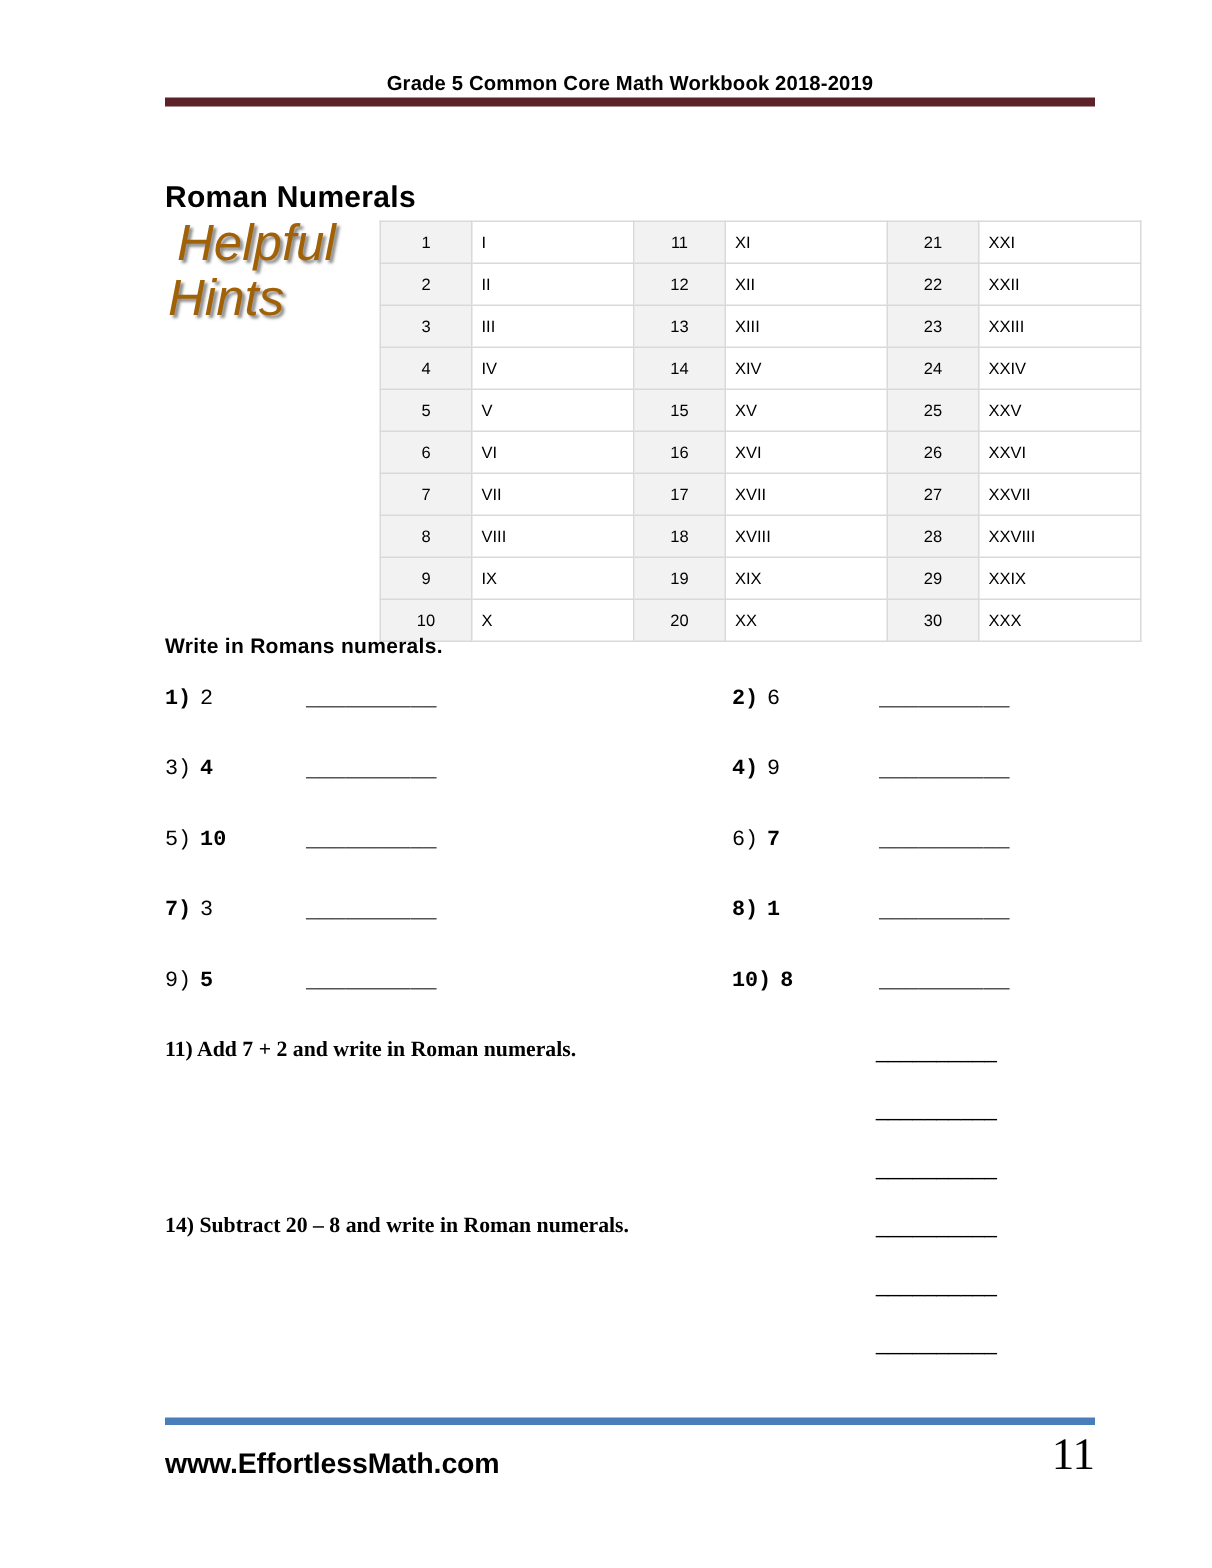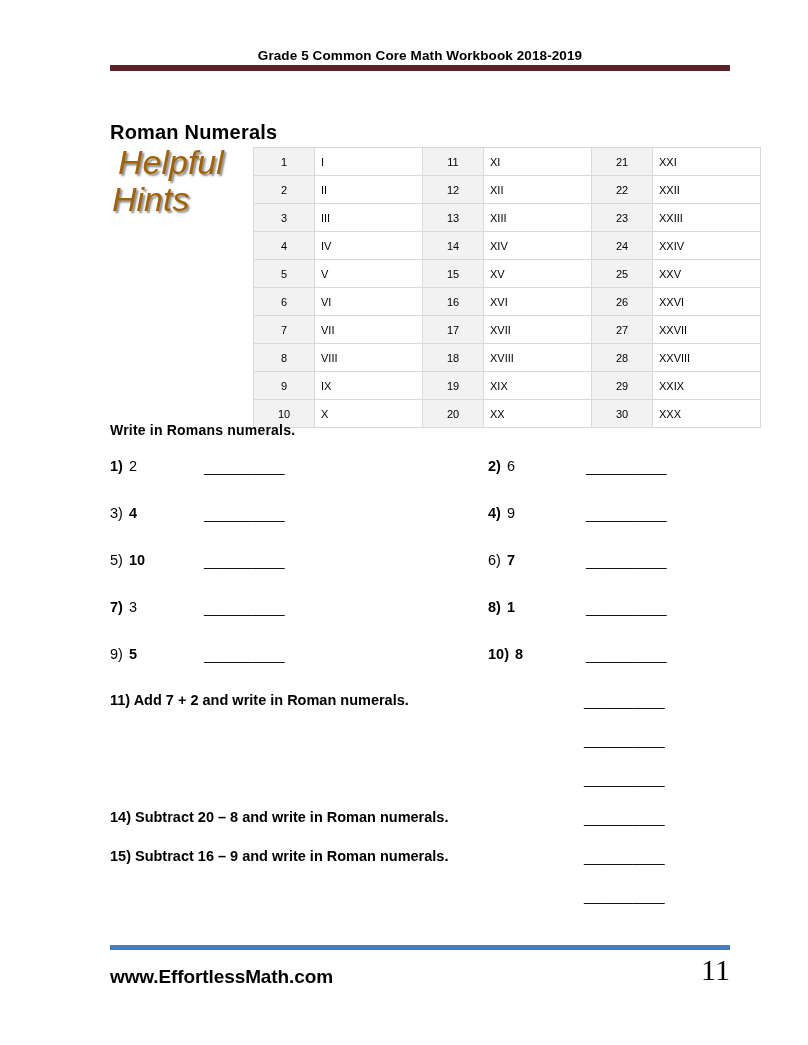--- a/index.html
+++ b/index.html
@@ -113,20 +113,21 @@
   
   .short-area {
     position: absolute;
     left: 94px;
     top: 458px;
     width: 620px;
   }
   .q-row {
     position: relative;
     height: 47px;
+    font-family: Liberation Mono, monospace;
   }
   .q-cell {
     position: absolute;
     top: 0;
     font-size: 14.5px;
     white-space: nowrap;
   }
   .q-cell.left  { left: 0px; }
   .q-cell.right { left: 378px; }
   .q-num  { font-weight: bold; }
@@ -154,20 +155,21 @@
     position: relative;
     height: 39px;
     font-size: 14.5px;
   }
   .w-text {
     position: absolute;
     left: 0;
     top: 0;
     white-space: nowrap;
     font-weight: bold;
+    font-family: Liberation Serif, serif;
   }
   .w-blank {
     position: absolute;
     left: 474px;
     top: 1px;
     font-weight: normal;
     font-size: 14.5px;
   }
 
   
@@ -340,21 +342,20 @@
         <div class="w-blank">__________</div>
       </div>
       <div class="w-row">
         <div class="w-blank">__________</div>
       </div>
       <div class="w-row">
         <div class="w-text">14) Subtract 20 – 8 and write in Roman numerals.</div>
         <div class="w-blank">__________</div>
       </div>
       <div class="w-row">
-        <div class="w-text">15) Subtract 16 – 9 and write in Roman numerals.</div>
         <div class="w-blank">__________</div>
       </div>
       <div class="w-row">
         <div class="w-blank">__________</div>
       </div>
     </div>
 
   <div class="footer-rule"></div>
   <div class="footer-url">www.EffortlessMath.com</div>
   <div class="footer-page">11</div>

